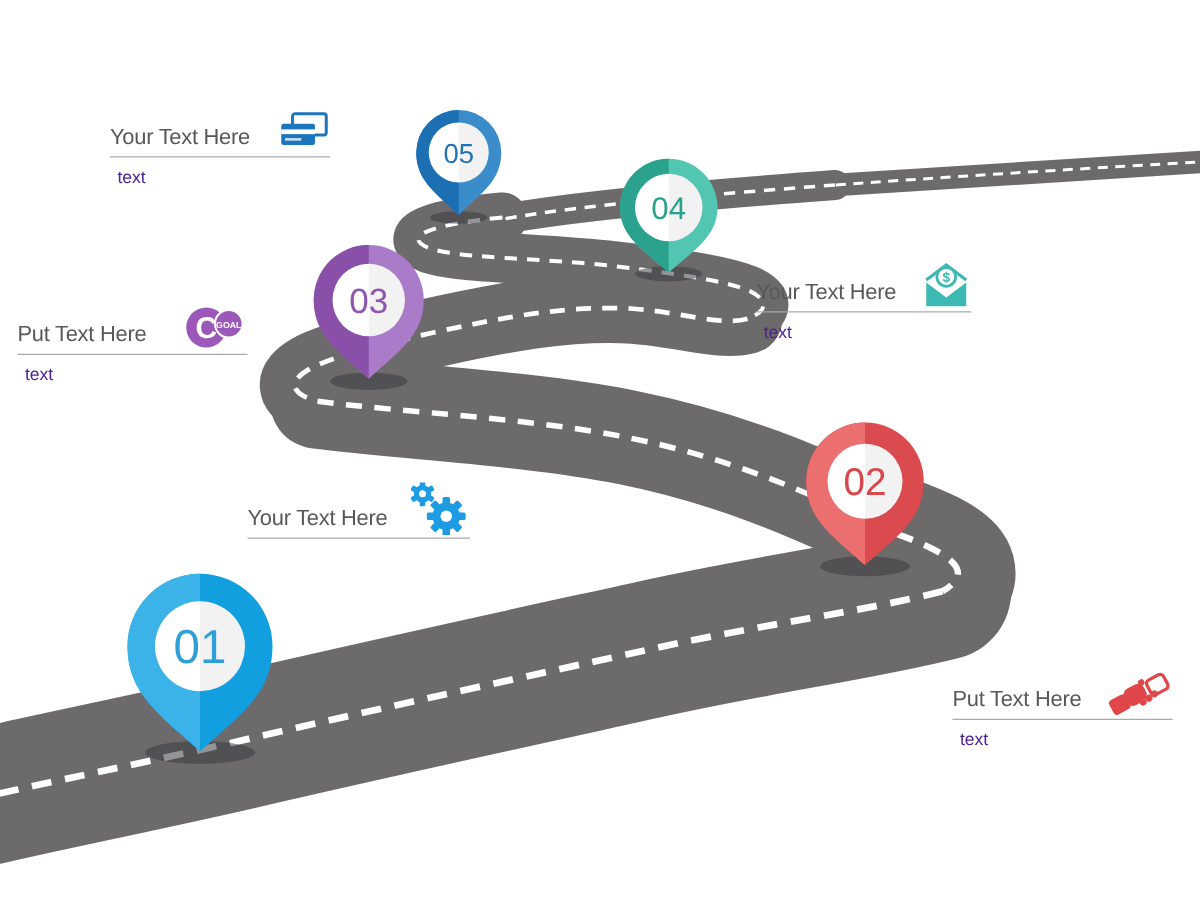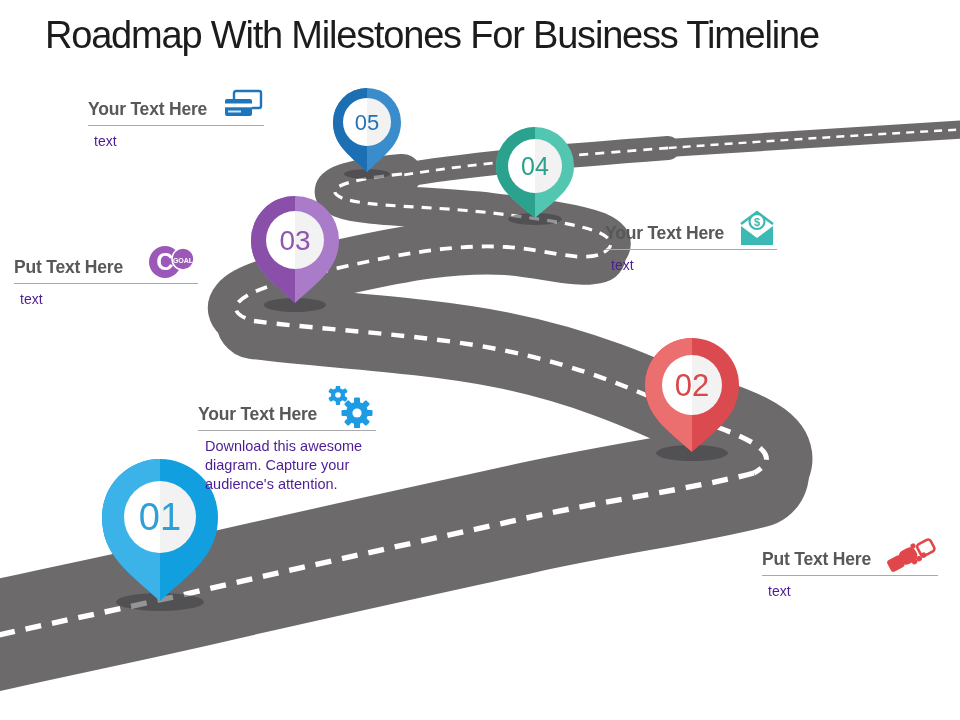--- a/index.html
+++ b/index.html
@@ -7,33 +7,32 @@
     position:relative;width:960px;height:720px;background:#ffffff;overflow:hidden;
     font-family:"Liberation Sans", sans-serif;
   }
   .slide-title{
     position:absolute;left:45px;top:14px;font-size:38px;font-weight:400;
     color:#1c1c1c;letter-spacing:-1.2px;white-space:nowrap;
   }
   .road-svg{position:absolute;left:0;top:0;}
   .label-block{position:absolute;}
   .label-head{display:flex;justify-content:space-between;align-items:flex-end;}
-  .label-title{font-size:17.5px;font-weight:bold;color:#57585a;letter-spacing:-0.2px;white-space:nowrap;}
+  .label-title{font-size:17.5px;font-weight:normal;color:#57585a;letter-spacing:-0.2px;white-space:nowrap;}
   .label-icon{flex:0 0 auto;margin-left:6px;position:relative;top:3px;}
   .divider{border-top:1px solid #a8aaad;margin-top:5px;}
   .label-body{margin-top:6px;padding-left:6px;font-size:14px;color:#4c1d95;line-height:1.32;}
   .label-body.para{font-size:14.5px;padding-left:7px;}
   svg text{font-family:"Liberation Sans", sans-serif;}
 </style>
 </head>
 <body>
 
 <div class="slide">
 
-  <div class="slide-title">Roadmap With Milestones For Business Timeline</div>
 
   <svg class="road-svg" width="960" height="720" viewBox="0 0 960 720">
     <defs>
       <clipPath id="clipL01">
           <rect x="-60" y="-146" width="60" height="150"></rect>
         </clipPath>
       <clipPath id="clipL02">
           <rect x="-49" y="-118" width="49" height="122"></rect>
         </clipPath>
       <clipPath id="clipL03">
@@ -180,21 +179,20 @@
           <rect x="-3" y="-15.5" width="6" height="8" rx="1.2" transform="rotate(180)"></rect>
           <rect x="-3" y="-15.5" width="6" height="8" rx="1.2" transform="rotate(225)"></rect>
           <rect x="-3" y="-15.5" width="6" height="8" rx="1.2" transform="rotate(270)"></rect>
           <rect x="-3" y="-15.5" width="6" height="8" rx="1.2" transform="rotate(315)"></rect>
           <circle r="11"></circle>
             <circle r="4.6" fill="#ffffff"></circle>
         </g>
       </svg>
     </div>
     <div class="divider"></div>
-    <div class="label-body para">Download this awesome diagram. Capture your audience's attention.</div>
   </div>
 
   <div class="label-block" style="left:762px;top:530px;width:176px;">
     <div class="label-head">
       <span class="label-title">Put Text Here</span>
       <svg class="label-icon" width="54" height="40" viewBox="0 0 54 40">
         <g transform="rotate(-28 27 22)">
           <rect x="2" y="16" width="15" height="13" rx="3" fill="#e0474b"></rect>
           <rect x="15" y="14" width="18" height="15" rx="6" fill="#e0474b"></rect>
           <rect x="36" y="16" width="15" height="13" rx="3" fill="none" stroke="#e0474b" stroke-width="2.6"></rect>

